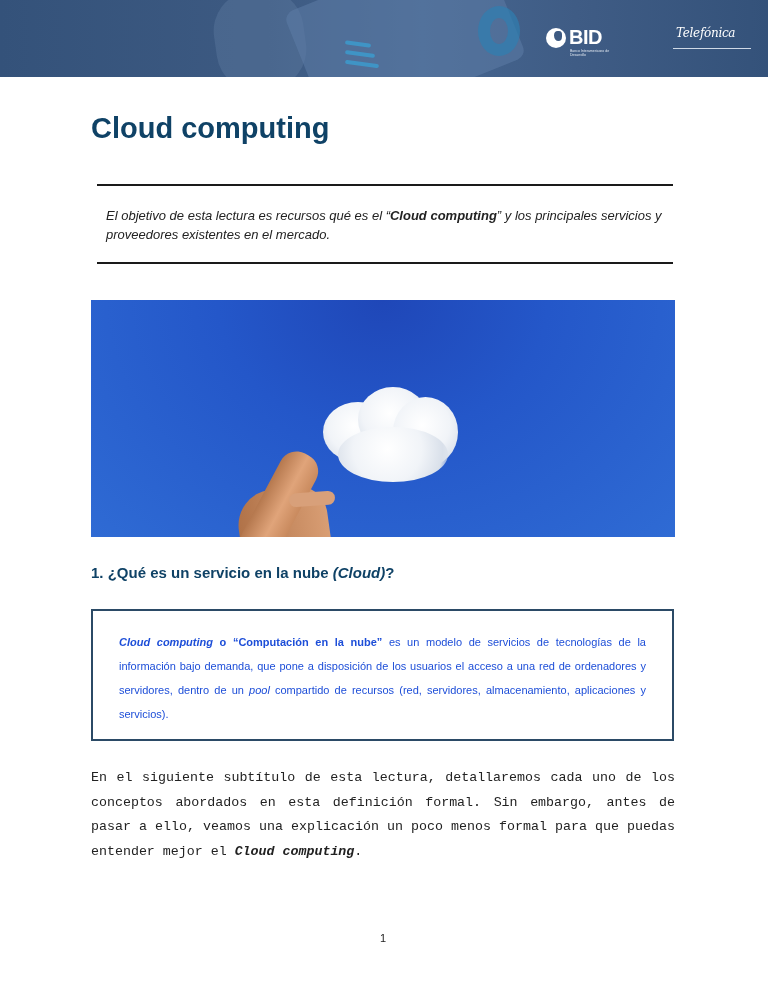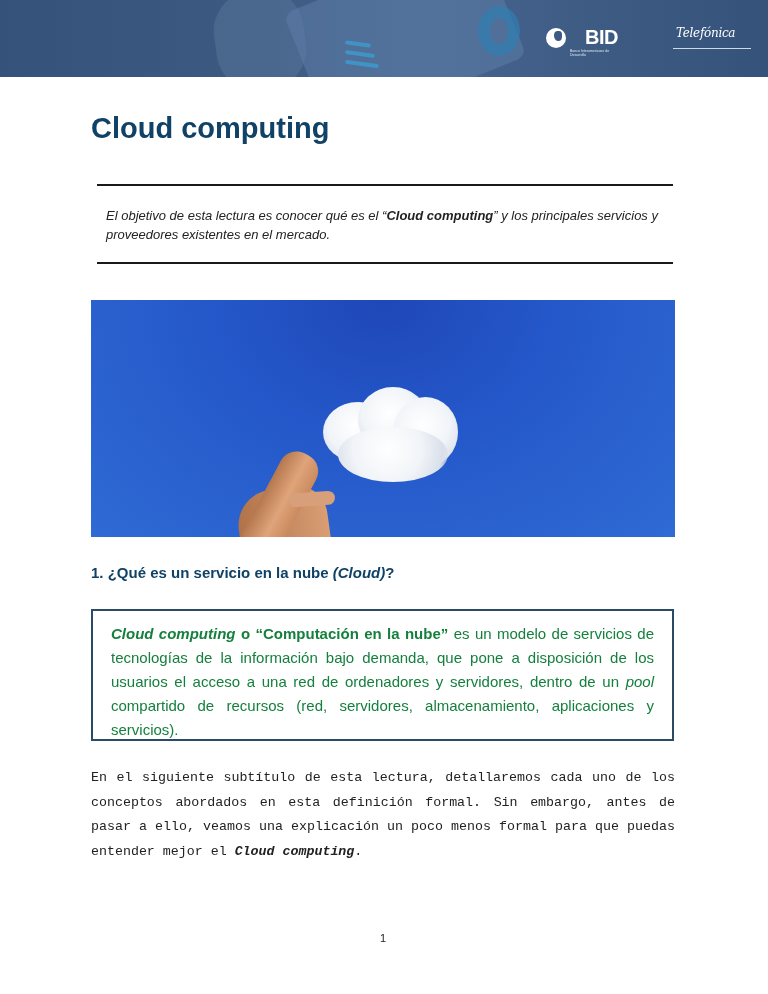--- a/index.html
+++ b/index.html
@@ -18,21 +18,21 @@
     }
     .banner .donut {
       position: absolute; left: 478px; top: 6px; width: 42px; height: 50px; border-radius: 50%;
       border: 12px solid #2f7fb0; box-sizing: border-box; opacity: 0.7;
     }
     .banner .bar { position: absolute; height: 4px; background: #3aa0d4; opacity: 0.75; border-radius: 2px; transform: rotate(8deg); }
     .banner .hand {
       position: absolute; left: 215px; top: -10px; width: 90px; height: 100px;
       background: #6380a6; border-radius: 40px; opacity: 0.35;
     }
-    .logo-bid { position: absolute; left: 546px; top: 26px; display: flex; align-items: flex-start; gap: 19px; color: #fff; }
+    .logo-bid { position: absolute; left: 546px; top: 26px; display: flex; align-items: flex-start; gap: 3px; color: #fff; }
     .logo-bid .emblem { width: 20px; height: 20px; border-radius: 50%; background: #fff; position: relative; margin-top: 2px; }
     .logo-bid .emblem::after { content: ""; position: absolute; left: 8px; top: 3px; width: 8px; height: 10px; background: #3d5a82; border-radius: 50% 40% 50% 60%; }
     .logo-bid .bid-text { font-weight: bold; font-size: 20px; line-height: 22px; letter-spacing: -0.5px; }
     .logo-bid .bid-sub { font-size: 3.5px; line-height: 4px; color: #dfe6ef; position: absolute; left: 24px; top: 23px; width: 40px; }
     .logo-telefonica { position: absolute; left: 676px; top: 26px; color: #fff; font-family: "DejaVu Serif", serif; font-style: italic; font-size: 12px; letter-spacing: -0.3px; }
     .logo-telefonica .underline { position: absolute; left: -3px; top: 22px; width: 78px; height: 1px; background: #cfd9e6; }
 
     .title { position: absolute; left: 91px; top: 112px; margin: 0; font-size: 29px; font-weight: bold; color: #0f4266; }
     .rule { position: absolute; left: 97px; width: 576px; height: 2px; background: #1a1a1a; }
     .objective { position: absolute; left: 106px; top: 206px; width: 560px; font-size: 13px; font-style: italic; line-height: 19px; color: #222; margin: 0; }
@@ -43,21 +43,21 @@
     .cloud { position: absolute; left: 222px; top: 82px; width: 152px; height: 100px; }
     .cloud span { position: absolute; background: radial-gradient(circle at 45% 40%, #ffffff 0%, #f1f4f8 50%, #d9e0ea 80%, rgba(217,224,234,0) 100%); border-radius: 50%; }
     .finger { position: absolute; left: 170px; top: 148px; width: 40px; height: 110px; background: linear-gradient(90deg, #b5784e, #e0a47a 55%, #c98a5e); border-radius: 18px 18px 10px 10px; transform: rotate(28deg); }
     .hand { position: absolute; left: 148px; top: 188px; width: 90px; height: 80px; background: linear-gradient(90deg, #b07248, #d99e74); border-radius: 36px 30px 0 0; transform: rotate(-8deg); }
     .thumb { position: absolute; left: 198px; top: 192px; width: 46px; height: 14px; background: #d8a07a; border-radius: 8px; transform: rotate(-4deg); }
 
     .section-heading { position: absolute; left: 91px; top: 564px; margin: 0; font-size: 15px; font-weight: bold; color: #0f4266; }
     .section-heading i { font-style: italic; }
 
     .definition-box { position: absolute; left: 91px; top: 609px; width: 583px; height: 132px; box-sizing: border-box; border: 2px solid #2b4a66; padding: 3px 10px 0 10px; }
-    .definition-box p { margin: 8px; font-size: 15px; line-height: 24px; text-align: justify; color: #15803d; }
+    .definition-box p { margin: 16px; font-size: 11px; line-height: 24px; text-align: justify; color: #1d4ed8; }
     .definition-box b i, .definition-box i { font-style: italic; }
 
     .body-text { position: absolute; left: 91px; top: 766px; width: 584px; margin: 0; font-size: 13.3px; line-height: 24.5px; text-align: justify; color: #222; font-family: Liberation Mono, monospace; }
     .page-number { position: absolute; left: 380px; top: 932px; font-size: 11px; color: #222; }
   </style>
 </head>
 <body>
 
 <div class="banner">
   <div class="hand"></div>
@@ -74,21 +74,21 @@
   </div>
   <div class="logo-telefonica">
     <span>Telefónica</span>
     <div class="underline"></div>
   </div>
 </div>
 
 <h1 class="title">Cloud computing</h1>
 
 <div class="rule" style="top:184px;"></div>
-<p class="objective"><span>El objetivo de esta lectura es conocer qué es el “</span><b>Cloud computing</b><span>” y los principales servicios y proveedores existentes en el mercado.</span></p>
+<p class="objective"><span>El objetivo de esta lectura es recursos qué es el “</span><b>Cloud computing</b><span>” y los principales servicios y proveedores existentes en el mercado.</span></p>
 <div class="rule" style="top:262px;"></div>
 
 <div class="hero" title="Mano señalando una nube en un cielo azul">
   <div class="cloud">
     <span style="left:10px;top:20px;width:70px;height:60px;"></span>
     <span style="left:45px;top:5px;width:70px;height:65px;"></span>
     <span style="left:80px;top:15px;width:65px;height:70px;"></span>
     <span style="left:25px;top:45px;width:110px;height:55px;"></span>
   </div>
   <div class="hand"></div>

